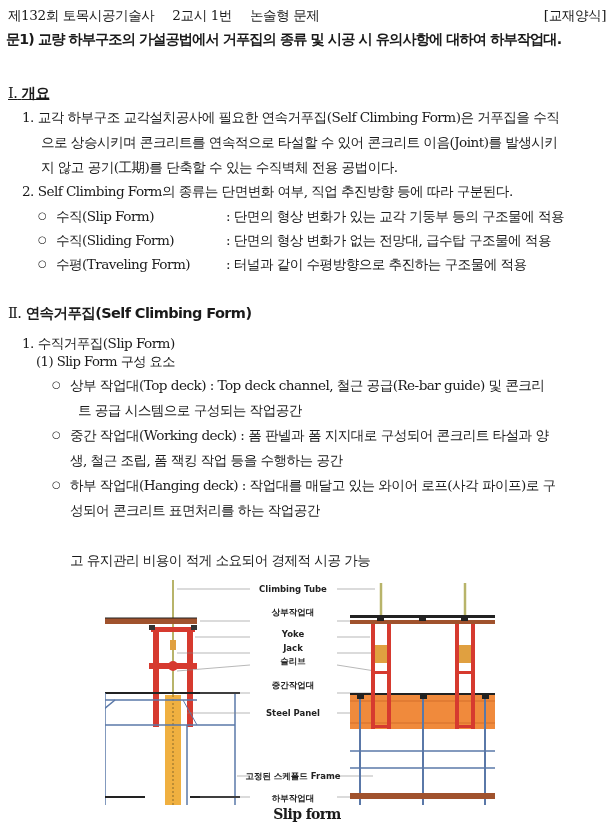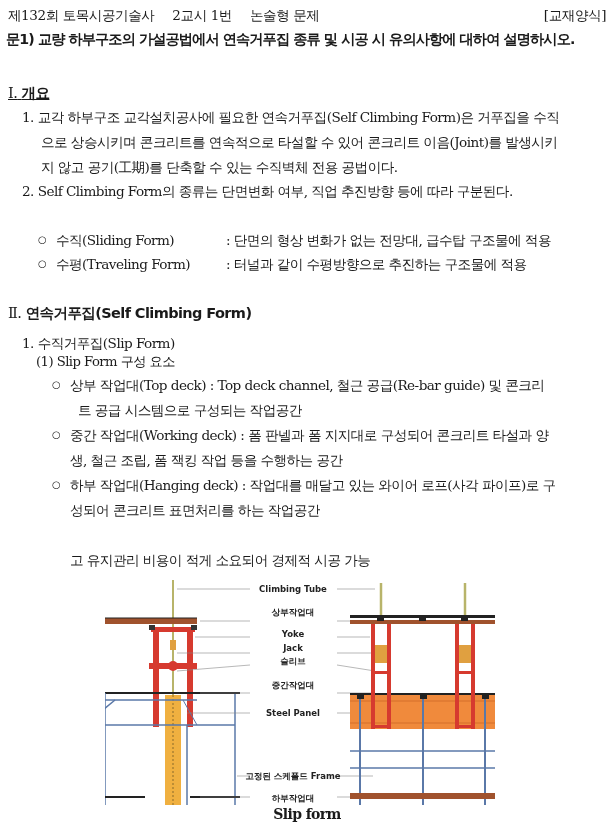--- a/index.html
+++ b/index.html
@@ -36,36 +36,39 @@
 </head>
 <body>
 
 <div class="page">
 
   <div class="hdr">
     <span>제132회 토목시공기술사</span><span class="gap"></span><span>2교시 1번</span><span class="gap"></span><span>논술형 문제</span>
     <span class="right">[교재양식]</span>
   </div>
 
-  <div class="question">문1) 교량 하부구조의 가설공법에서 연속거푸집 종류 및 시공 시 유의사항에 대하여 설명하시오.</div>
+  <div class="question">문1) 교량 하부구조의 가설공법에서 거푸집의 종류 및 시공 시 유의사항에 대하여 하부작업대.</div>
 
   <div class="sec" style="left:8px; top:84px;text-decoration:underline;">
     <span class="num">Ⅰ.</span> <span>개요</span>
   </div>
 
   <div class="line" style="left:22px; top:109px;">
     <span>1.</span> <span>교각 하부구조 교각설치공사에 필요한 연속거푸집(Self Climbing Form)은 거푸집을 수직</span>
   </div>
   <div class="line" style="left:41px; top:134px;">으로 상승시키며 콘크리트를 연속적으로 타설할 수 있어 콘크리트 이음(Joint)를 발생시키</div>
   <div class="line" style="left:41px; top:159px;">지 않고 공기(工期)를 단축할 수 있는 수직벽체 전용 공법이다.</div>
 
   <div class="line" style="left:22px; top:183px;">
     <span>2.</span> <span>Self Climbing Form의 종류는 단면변화 여부, 직업 추진방향 등에 따라 구분된다.</span>
   </div>
 
+  <div class="line" style="left:38px; top:208px;">
+    <span class="bullet-mark">○</span><span class="col-a">수직(Slip Form)</span><span>: 단면의 형상 변화가 있는 교각 기둥부 등의 구조물에 적용</span>
+  </div>
   <div class="line" style="left:38px; top:232px;">
     <span class="bullet-mark">○</span><span class="col-a">수직(Sliding Form)</span><span>: 단면의 형상 변화가 없는 전망대, 급수탑 구조물에 적용</span>
   </div>
   <div class="line" style="left:38px; top:256px;">
     <span class="bullet-mark">○</span><span class="col-a">수평(Traveling Form)</span><span>: 터널과 같이 수평방향으로 추진하는 구조물에 적용</span>
   </div>
 
   <div class="sec" style="left:8px; top:304px;">
     <span class="num">Ⅱ.</span> <span>연속거푸집(Self Climbing Form)</span>
   </div>

